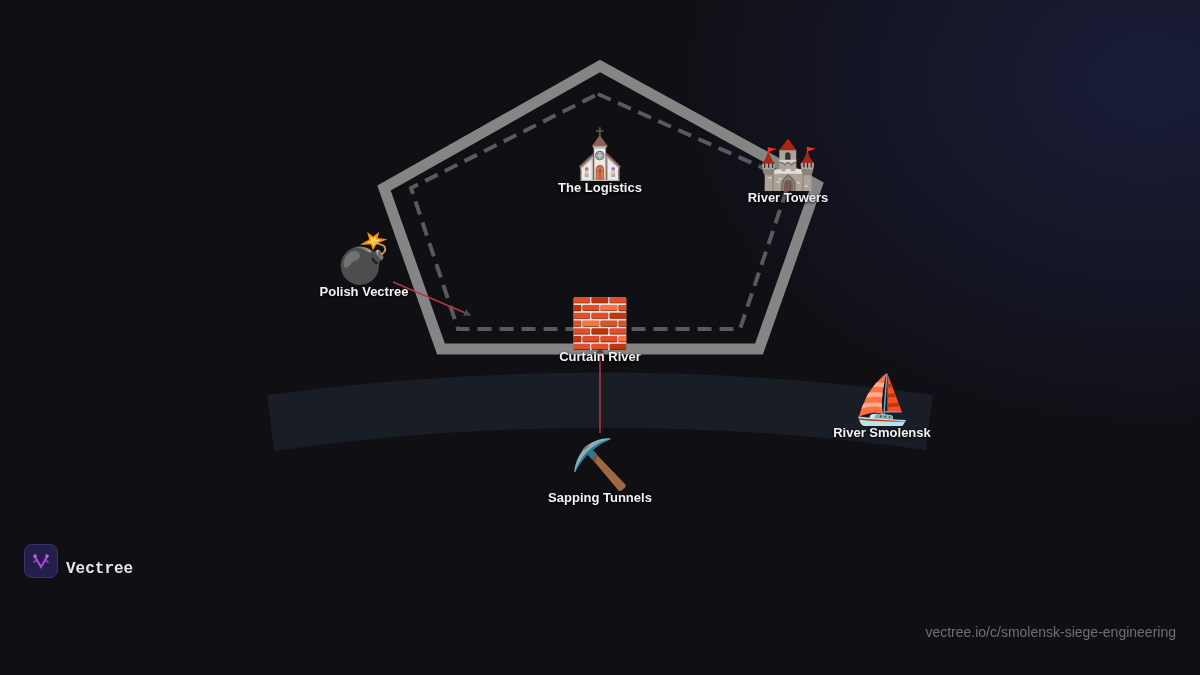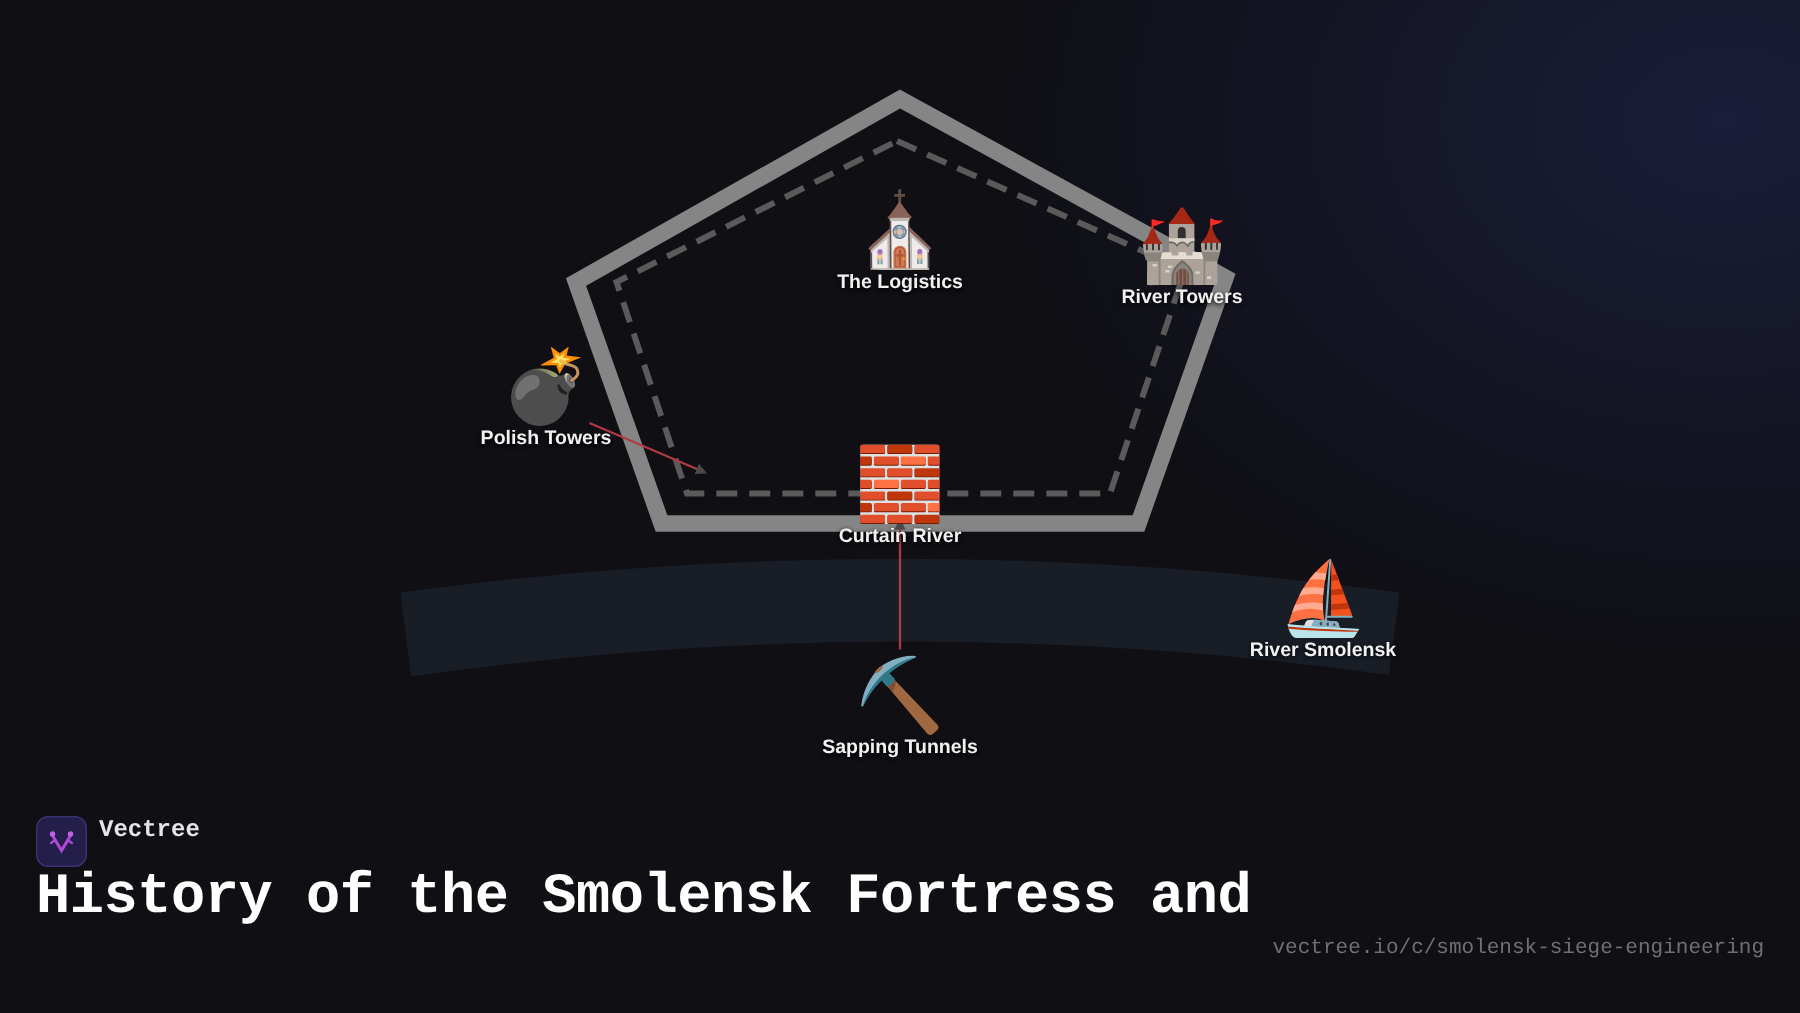--- a/index.html
+++ b/index.html
@@ -13,35 +13,35 @@
     background: radial-gradient(ellipse 700px 520px at 1150px 80px, rgba(30,34,70,0.75), rgba(15,15,20,0) 70%);
     pointer-events: none;
   }
   svg.diagram { position: absolute; left: 0; top: 0; }
   .node { position: absolute; transform: translateX(-50%); text-align: center; }
   .node .emoji { font-size: 48px; line-height: 52px; display: block; font-family: "DejaVu Sans", sans-serif; }
   .node .label {
     display: block; color: #f2f2f2; font-size: 13px; font-weight: bold;
     white-space: nowrap; text-shadow: 0 1px 3px #000;
   }
-  .brand { position: absolute; left: 24px; top: 544px; display: flex; align-items: flex-start; gap: 8px; }
+  .brand { position: absolute; left: 24px; top: 544px; display: flex; align-items: flex-end; gap: 8px; }
   .brand-logo {
     width: 32px; height: 32px; border-radius: 8px;
     background: #231e4a; border: 1px solid #3a3370;
     display: flex; align-items: center; justify-content: center;
   }
   .brand-name { color: #e6e6e6; font-family: "Liberation Mono", monospace; font-weight: bold; font-size: 16px; }
   .title {
     position: absolute; left: 24px; top: 582px; margin: 0;
     color: #ffffff; font-family: "Liberation Mono", monospace; font-weight: bold;
     font-size: 38px; line-height: 33px; letter-spacing: -0.3px;
   }
   .url {
     position: absolute; right: 24px; top: 624px;
-    color: #6f6f76; font-family: Liberation Mono, monospace; font-size: 14px;
+    color: #6f6f76; font-family: Liberation Sans, sans-serif; font-size: 14px;
   }
 </style>
 </head>
 <body>
 
 <div class="bg-glow"></div>
 
 <svg class="diagram" width="1200" height="675" viewBox="0 0 1200 675">
   <defs>
     <marker id="arrow" viewBox="0 0 10 10" refX="8" refY="5" markerWidth="5" markerHeight="5" orient="auto-start-reverse">
@@ -65,21 +65,21 @@
   <span class="label">The Logistics</span>
 </div>
 
 <div class="node" style="left:788px; top:138px;">
   <span class="emoji">🏰</span>
   <span class="label">River Towers</span>
 </div>
 
 <div class="node" style="left:364px; top:232px;">
   <span class="emoji">💣</span>
-  <span class="label">Polish Towers</span>
+  <span class="label">Polish Vectree</span>
 </div>
 
 <div class="node" style="left:600px; top:297px;">
   <span class="emoji">🧱</span>
   <span class="label">Curtain River</span>
 </div>
 
 <div class="node" style="left:882px; top:373px;">
   <span class="emoji">⛵</span>
   <span class="label">River Smolensk</span>
@@ -96,16 +96,16 @@
       <path d="M4,6 L10,16 L16,6" fill="none" stroke="#b04ad8" stroke-width="2" stroke-linecap="round"></path>
       <path d="M6,9 L3,11 M14,9 L17,11" fill="none" stroke="#b04ad8" stroke-width="1.5" stroke-linecap="round"></path>
       <circle cx="4" cy="5" r="1.8" fill="#c060e8"></circle>
       <circle cx="16" cy="5" r="1.8" fill="#c060e8"></circle>
     </svg>
   </div>
   <span class="brand-name">Vectree</span>
 </div>
 
 <h1 class="title">
-  <span>History of the Smolensk Fortress and</span><br>
+  <br>
 </h1>
 
 <div class="url">vectree.io/c/smolensk-siege-engineering</div>
 
 </body></html>

